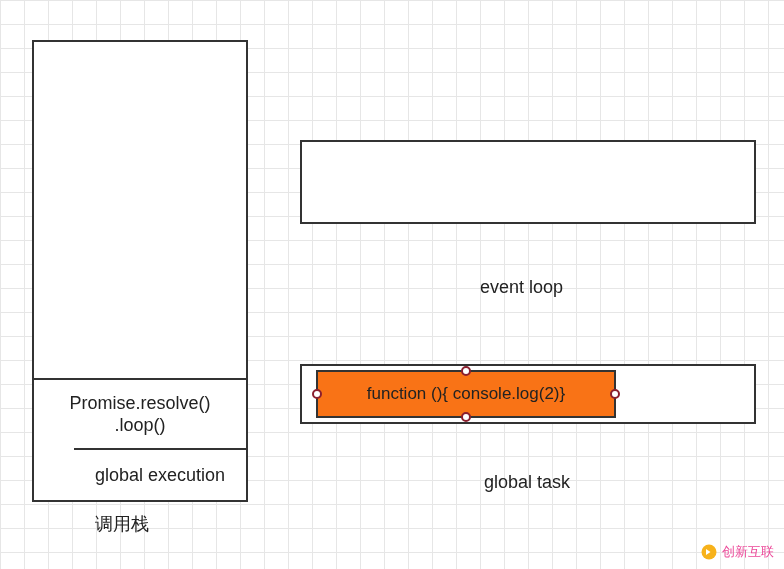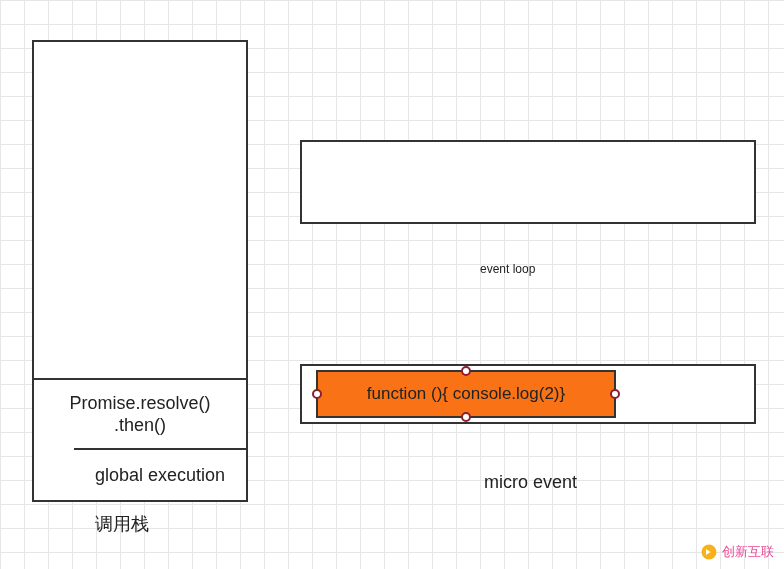--- a/index.html
+++ b/index.html
@@ -48,22 +48,22 @@
     left: 95px; top: 512px;
     font-size: 18px;
   }
 
   .event-loop {
     left: 300px; top: 140px;
     width: 456px; height: 84px;
   }
   .event-loop-label {
     position: absolute;
-    left: 480px; top: 262px;
-    font-size: 12px;
+    left: 480px; top: 277px;
+    font-size: 18px;
   }
 
   .microtask {
     left: 300px; top: 364px;
     width: 456px; height: 60px;
   }
   .microtask-label {
     position: absolute;
     left: 484px; top: 472px;
     font-size: 18px;
@@ -103,42 +103,42 @@
   }
   .watermark svg { width: 18px; height: 18px; }
 </style>
 </head>
 <body>
 
 <div class="box stack">
   <div class="stack-cell promise">
     <span>
       <span>Promise.resolve()</span><br>
-      <span>.then()</span>
+      <span>.loop()</span>
     </span>
   </div>
   <div class="stack-cell global">
     <span>global execution</span>
   </div>
 </div>
 <div class="stack-label">调用栈</div>
 
 <div class="box event-loop"></div>
 <div class="event-loop-label">event loop</div>
 
 <div class="box microtask"></div>
 
 <div class="inner-task">
   <span>function (){ console.log(2)}</span>
   <span class="handle h-top"></span>
   <span class="handle h-bot"></span>
   <span class="handle h-left"></span>
   <span class="handle h-right"></span>
 </div>
-<div class="microtask-label">micro event</div>
+<div class="microtask-label">global task</div>
 
 <div class="watermark">
   <svg viewBox="0 0 24 24">
     <circle cx="12" cy="12" r="10" fill="#f7b21b"></circle>
     <path d="M8 8 L14 12 L8 16 Z" fill="#fff"></path>
   </svg>
   <span>创新互联</span>
 </div>
 
 </body></html>

